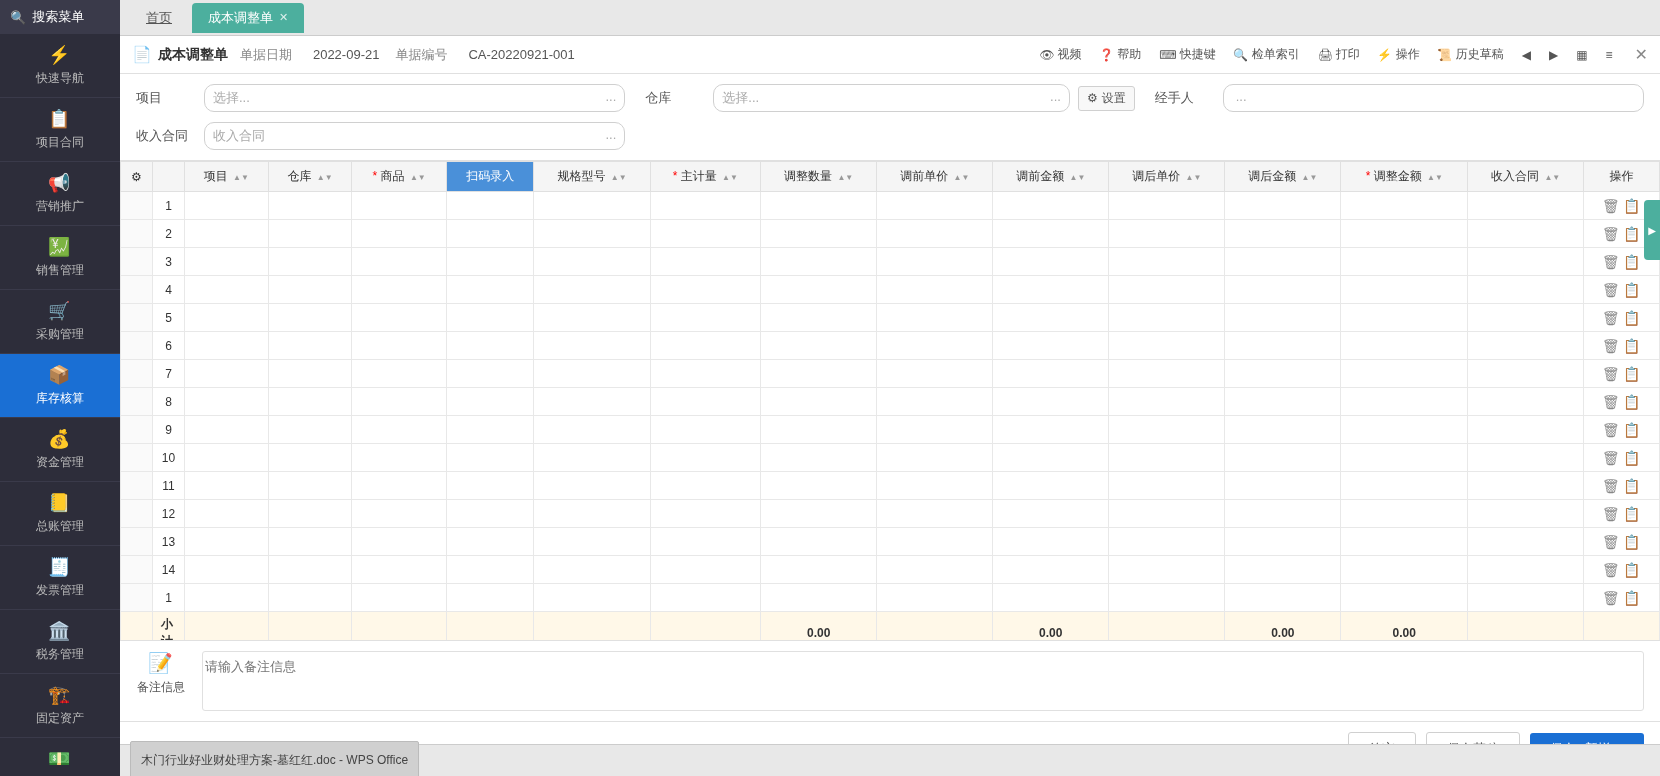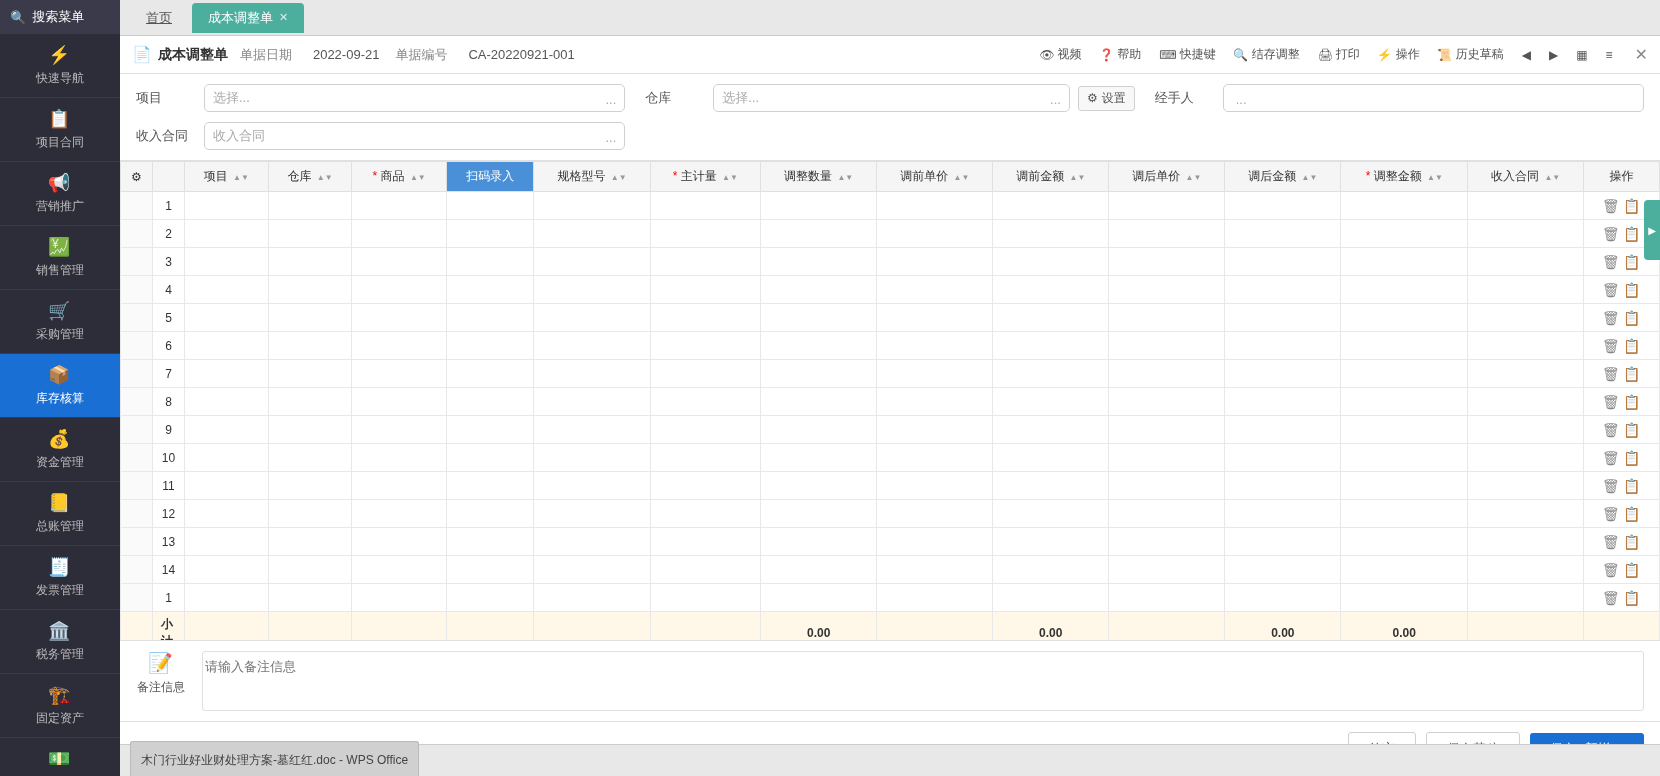--- a/index.html
+++ b/index.html
@@ -158,27 +158,27 @@
       white-space: nowrap;
       min-width: 60px;
     }
     .field-label.required::before {
       content: '* ';
       color: red;
     }
     .field-input {
       flex: 1;
       border: 1px solid #d0d0d0;
-      border-radius: 5px;
+      border-radius: 10px;
       padding: 4px 8px;
       font-size: 13px;
       color: #333;
       height: 28px;
       display: flex;
-      align-items: flex-end;
+      align-items: flex-start;
       background: #fff;
       cursor: pointer;
     }
     .field-input .dots { color: #aaa; margin-left: 4px; }
     .field-input .value { flex: 1; }
     .field-select {
       flex: 1;
       border: 1px solid #d0d0d0;
       border-radius: 3px;
       padding: 4px 8px;
@@ -490,21 +490,21 @@
         <span class="toolbar-btn">
           <span>❓</span>
           <span>帮助</span>
         </span>
         <span class="toolbar-btn">
           <span>⌨</span>
           <span>快捷键</span>
         </span>
         <span class="toolbar-btn">
           <span>🔍</span>
-          <span>结存调整</span>
+          <span>检单索引</span>
         </span>
         <span class="toolbar-btn">
           <span>🖨</span>
           <span>打印</span>
         </span>
         <span class="toolbar-btn">
           <span>⚡</span>
           <span>操作</span>
         </span>
         <span class="toolbar-btn">

